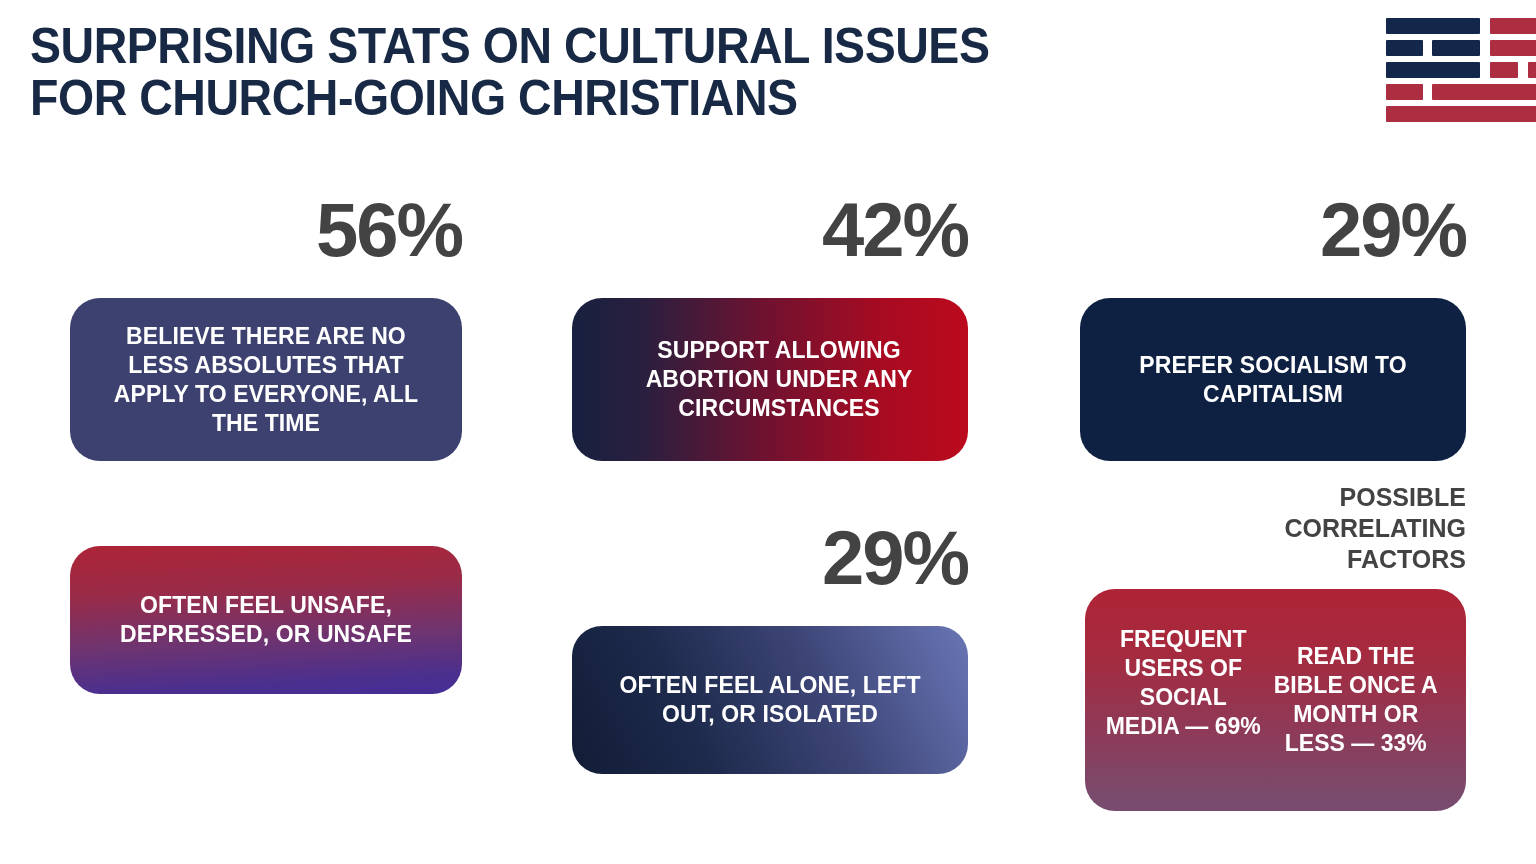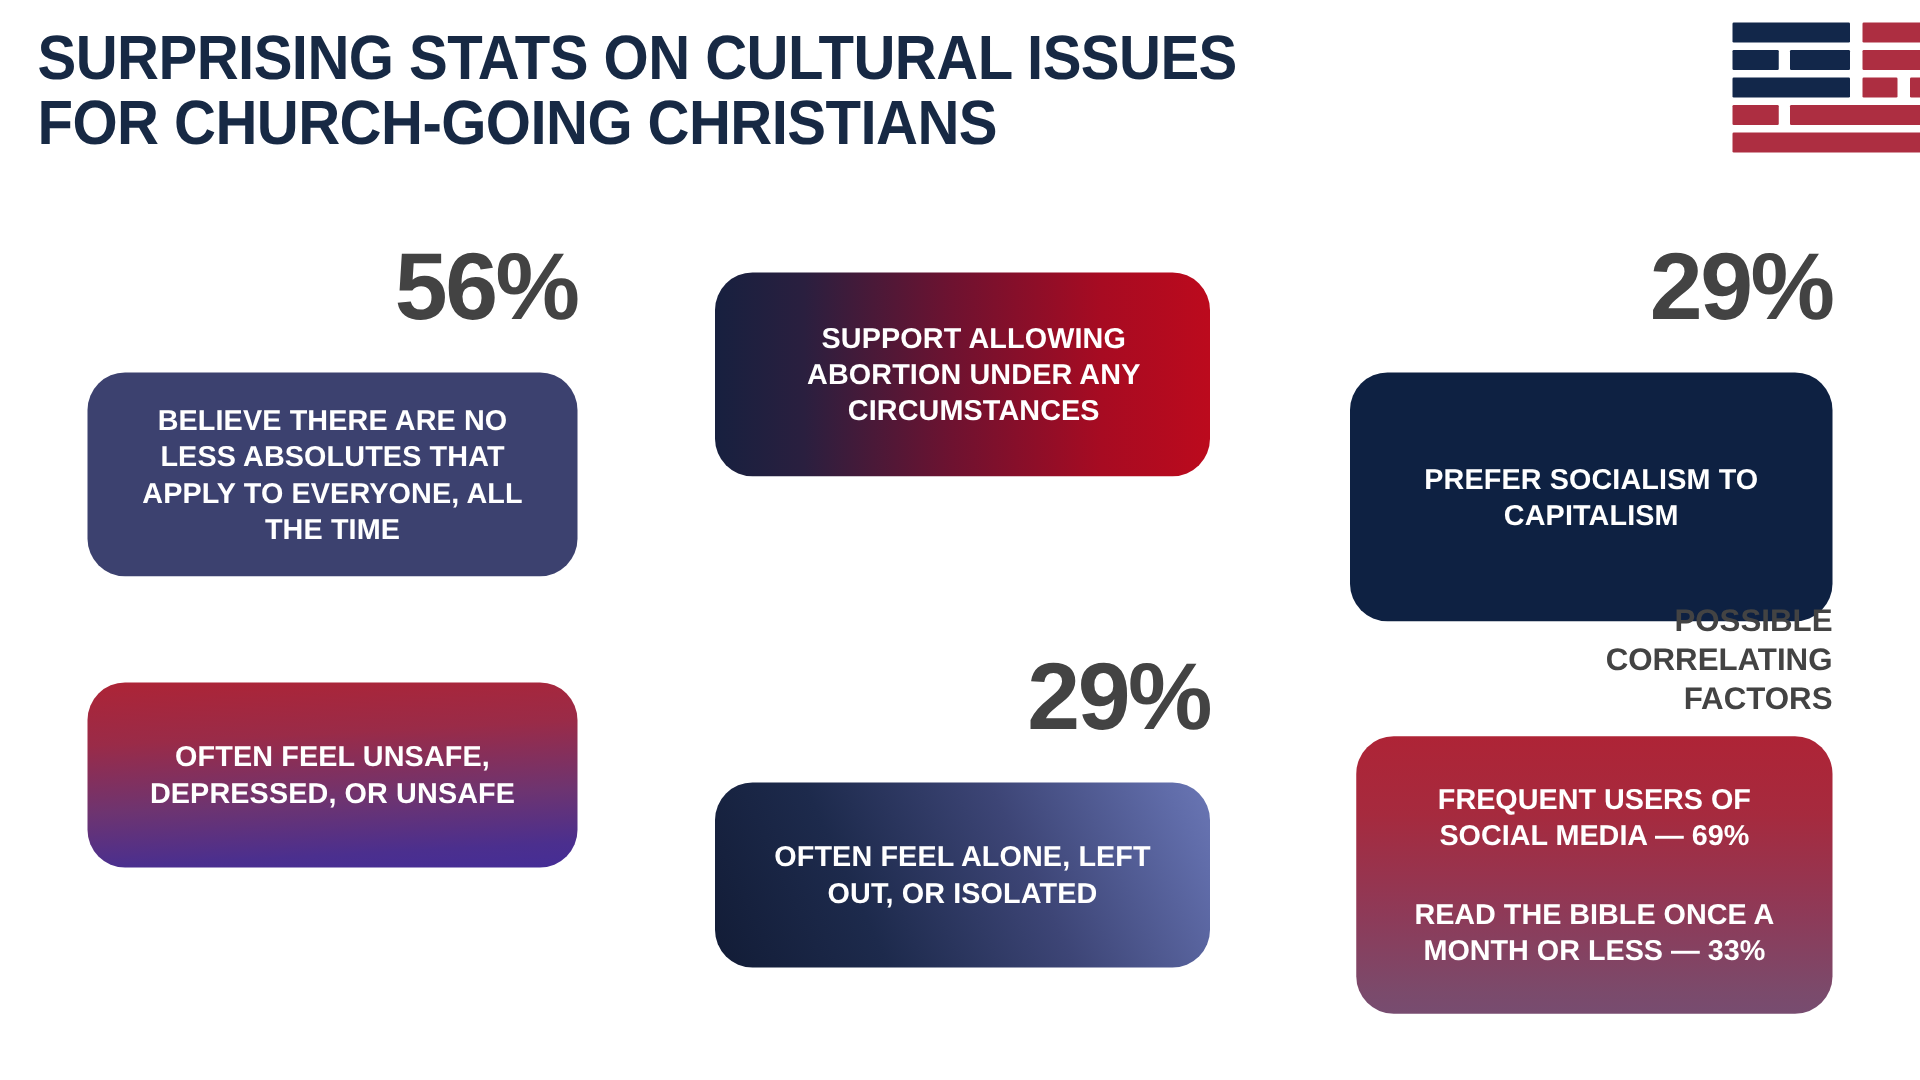--- a/index.html
+++ b/index.html
@@ -79,21 +79,21 @@
     letter-spacing: 0.1px;
     white-space: pre-line;
   }
 
   
   #cell-1 { left: 70px;   top: 190px; width: 392px; }
   #cell-2 { left: 572px;  top: 190px; width: 396px; }
   #cell-3 { left: 1080px; top: 190px; width: 386px; }
   #cell-1 .stat-card { height: 163px; }
   #cell-2 .stat-card { height: 163px; }
-  #cell-3 .stat-card { height: 199px; }
+  #cell-3 .stat-card { height: 163px; }
 
   
   #cell-4 { left: 70px;  top: 518px; width: 392px; }
   #cell-5 { left: 572px; top: 518px; width: 396px; }
   #cell-4 .stat-card { height: 148px; }
   #cell-5 .stat-card { height: 148px; }
 
   .stat-cell .stat-card { margin-top: 28px; }
 
   
@@ -109,21 +109,21 @@
     font-weight: 700;
     line-height: 31px;
     text-align: right;
     white-space: pre-line;
   }
   #correlating-card {
     margin-top: 14px;
     height: 222px;
     border-radius: 30px;
     display: flex;
-    flex-direction: column;
+    flex-direction: row;
     align-items: center;
     justify-content: center;
     box-sizing: border-box;
     padding: 10px 18px;
   }
   .correlating-item {
     color: #ffffff;
     font-size: 23px;
     font-weight: 700;
     line-height: 29px;
@@ -164,20 +164,21 @@
   <div class="stat-number">56%</div>
   <div class="stat-card" style="background:#3c416f;">
     <div class="stat-card-label">BELIEVE THERE ARE NO
 LESS ABSOLUTES THAT
 APPLY TO EVERYONE, ALL
 THE TIME</div>
   </div>
 </div>
 
 <div class="stat-cell" id="cell-2">
+  <div class="stat-number">42%</div>
   <div class="stat-card" style="background:linear-gradient(90deg,#17203f 0%,#2a1f3f 18%,#6e1230 48%,#a70b22 78%,#bc0a1d 100%);padding-left:34px;">
     <div class="stat-card-label">SUPPORT ALLOWING
 ABORTION UNDER ANY
 CIRCUMSTANCES</div>
   </div>
 </div>
 
 <div class="stat-cell" id="cell-3">
   <div class="stat-number">29%</div>
   <div class="stat-card" style="background:#0e2142;">

